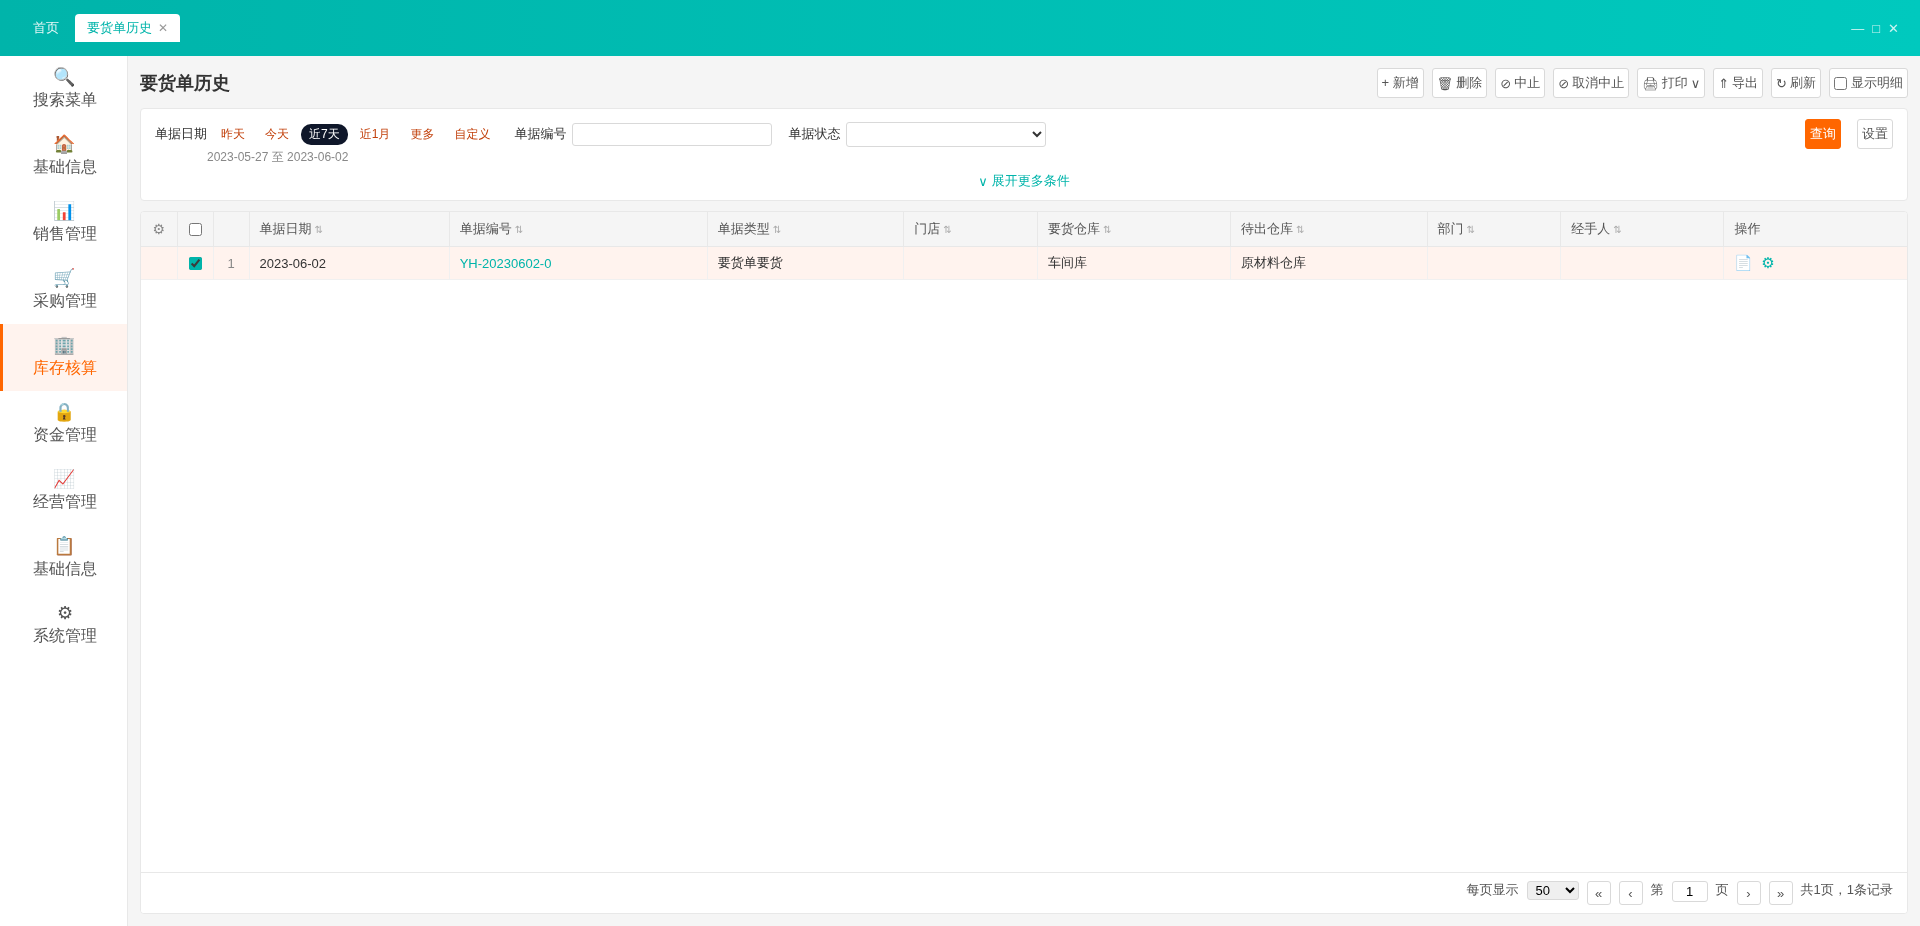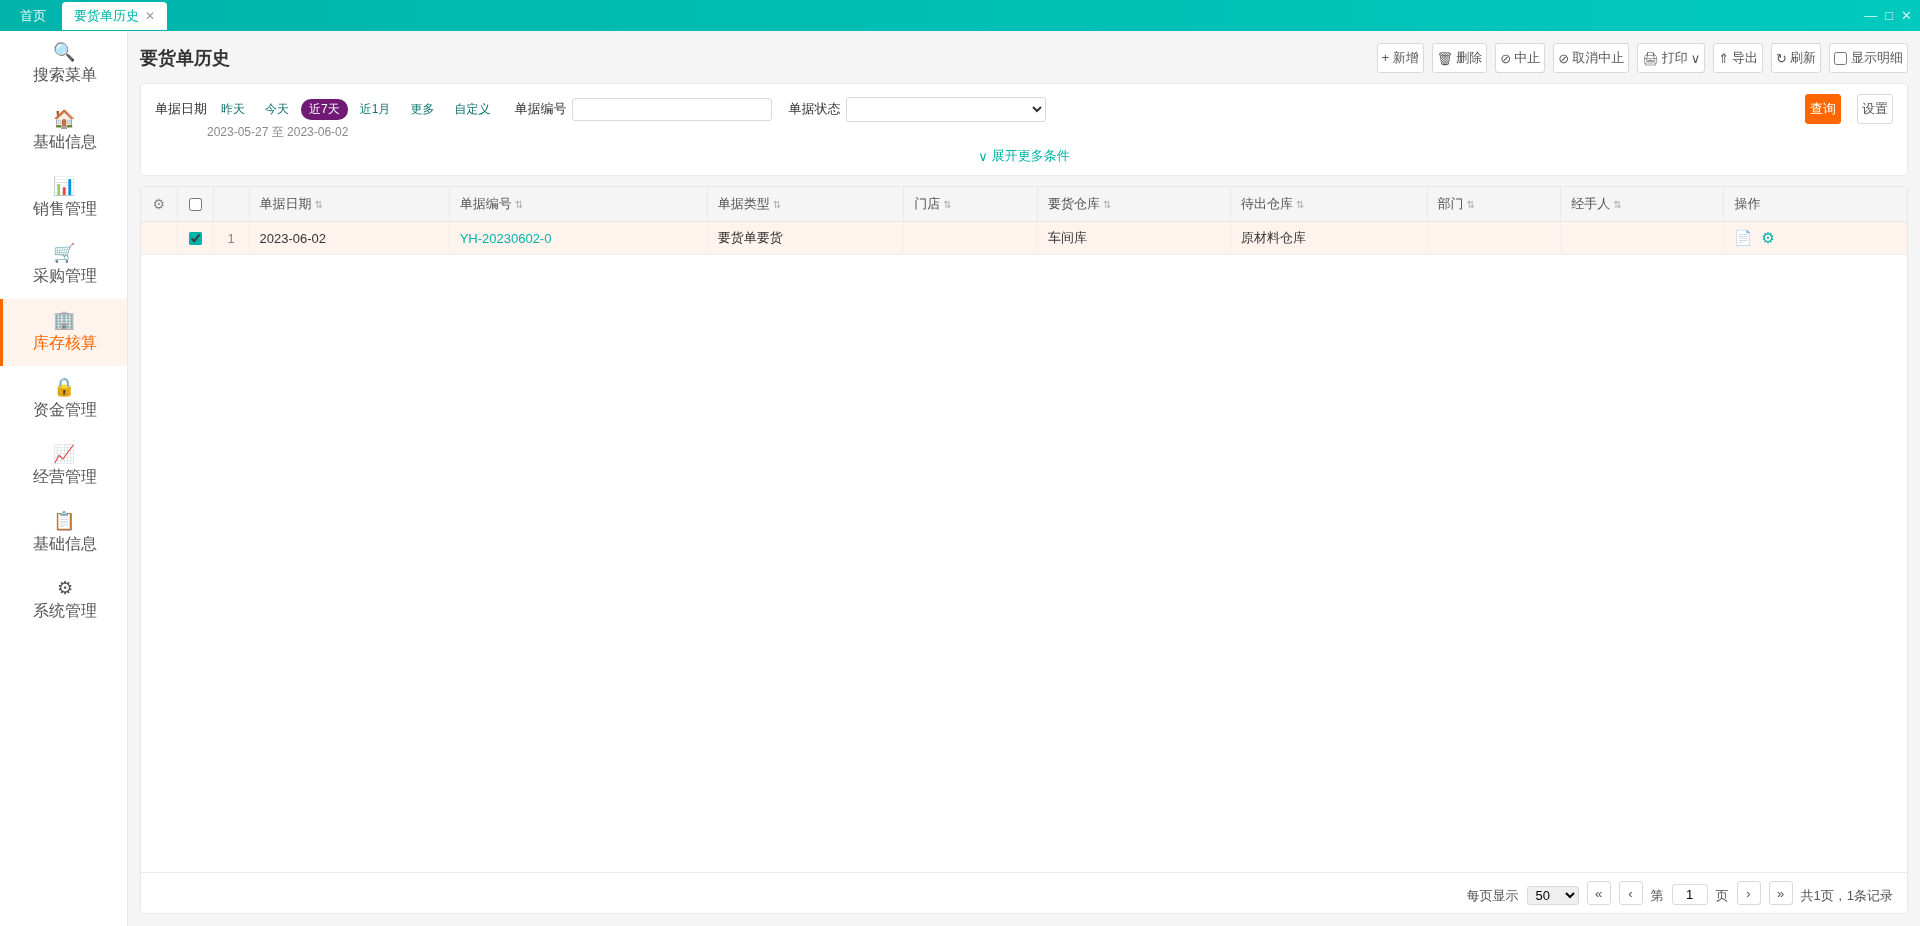--- a/index.html
+++ b/index.html
@@ -1,24 +1,24 @@
 <!DOCTYPE html>
 <html><head>
   <meta charset="utf-8">
   <style>
     * { box-sizing: border-box; margin: 0; padding: 0; font-family: 'Microsoft YaHei', Arial, sans-serif; font-size: 13px; }
     body { display: flex; flex-direction: column; height: 926px; overflow: hidden; background: #f5f5f5; }
 
     
     .top-bar {
-      height: 31px;
+      height: 56px;
       background: linear-gradient(90deg, #00b4aa 0%, #00c9be 100%);
       display: flex;
       align-items: center;
-      padding: 0 8px;
+      padding: 0 21px;
       color: white;
       flex-shrink: 0;
     }
     .top-bar .tab {
       display: flex;
       align-items: center;
       height: 28px;
       padding: 0 12px;
       border-radius: 4px 4px 0 0;
       cursor: pointer;
@@ -161,24 +161,24 @@
     .filter-date-pills {
       display: flex;
       align-items: center;
       gap: 4px;
     }
     .date-pill {
       padding: 2px 8px;
       border-radius: 10px;
       cursor: pointer;
       font-size: 12px;
-      color: #0f766e;
+      color: #c2410c;
     }
     .date-pill.active {
-      background: #701a75;
+      background: #0f172a;
       color: white;
     }
     .date-range-text { color: #888; font-size: 12px; }
     .filter-input {
       border: 1px solid #d9d9d9;
       border-radius: 3px;
       padding: 3px 8px;
       width: 200px;
       outline: none;
       color: #333;
@@ -275,21 +275,21 @@
       color: #555;
       display: flex;
       align-items: center;
       font-size: 13px;
       flex-shrink: 0;
     }
 
     
     .pagination-bar {
       display: flex;
-      align-items: flex-end;
+      align-items: flex-start;
       justify-content: flex-end;
       padding: 8px 14px;
       background: white;
       border-top: 1px solid #e8e8e8;
       gap: 8px;
       flex-shrink: 0;
       font-size: 13px;
       color: #555;
     }
     .page-size-select {

